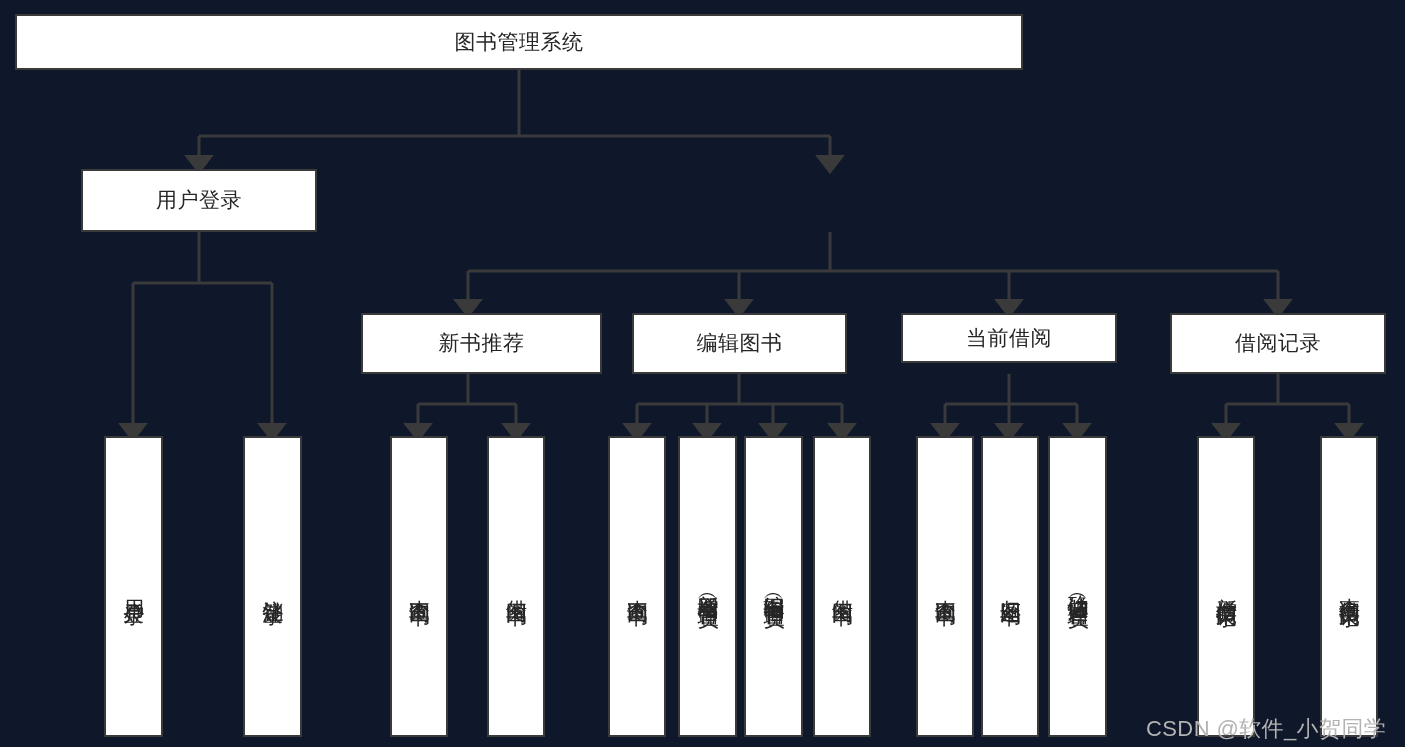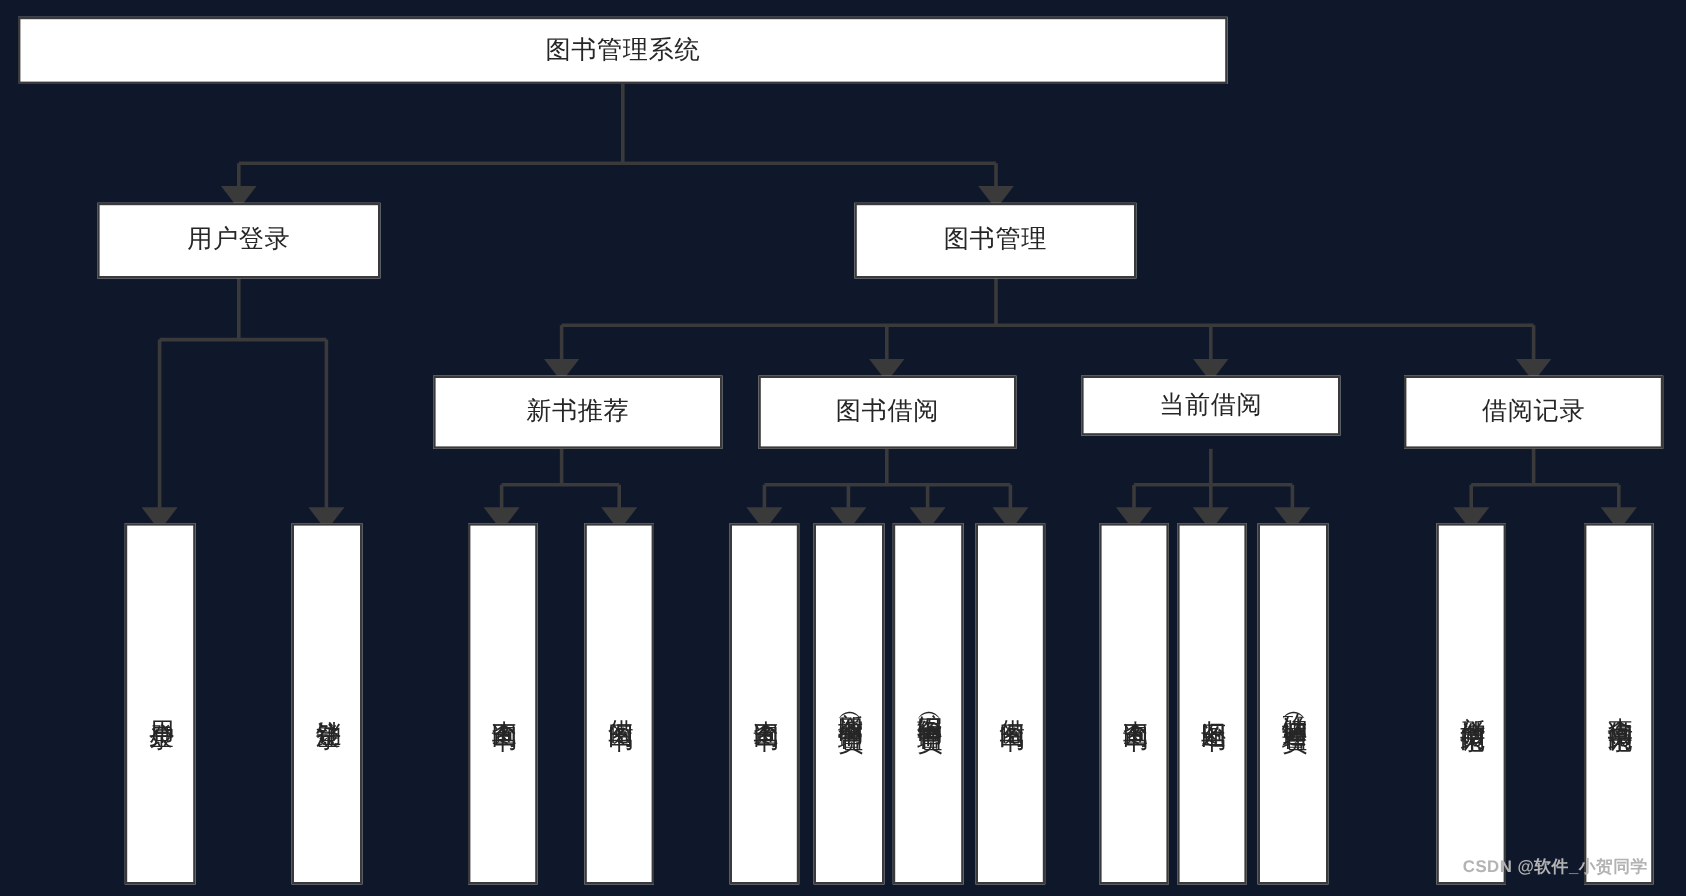--- a/index.html
+++ b/index.html
@@ -51,27 +51,26 @@
   }
   .node.vertical .node-label {
     writing-mode: vertical-rl;
     text-orientation: upright;
     font-size: 21px;
     letter-spacing: 2px;
     white-space: nowrap;
   }
   #watermark {
     position: absolute;
-    left: 1219px;
+    left: 1146px;
     top: 714px;
-    font-size: 14px;
+    font-size: 22px;
     color: #b3b3b3;
     white-space: nowrap;
     letter-spacing: 0.4px;
-    font-weight: bold;
   }
 </style>
 </head>
 <body>
 
 <div id="diagram-root">
 
   <svg id="diagram-svg" viewBox="0 0 1405 747" xmlns="http://www.w3.org/2000/svg">
     <defs>
       <marker id="arrowhead" markerWidth="9" markerHeight="10" refX="2.4" refY="5" orient="auto" markerUnits="strokeWidth">
@@ -127,30 +126,27 @@
   </svg>
 
   <div class="node horizontal" style="left:15px; top:14px; width:1008px; height:56px;">
     <span class="node-label">图书管理系统</span>
   </div>
 
   <div class="node horizontal" style="left:81px; top:169px; width:236px; height:63px;">
     <span class="node-label">用户登录</span>
   </div>
 
-  <div class="node horizontal" style="left:712px; top:169px; width:235px; height:63px;">
-    <span class="node-label">图书管理</span>
-  </div>
 
   <div class="node horizontal" style="left:361px; top:313px; width:241px; height:61px;">
     <span class="node-label">新书推荐</span>
   </div>
 
   <div class="node horizontal" style="left:632px; top:313px; width:215px; height:61px;">
-    <span class="node-label">图书借阅</span>
+    <span class="node-label">编辑图书</span>
   </div>
 
   <div class="node horizontal" style="left:901px; top:313px; width:216px; height:50px;">
     <span class="node-label">当前借阅</span>
   </div>
 
   <div class="node horizontal" style="left:1170px; top:313px; width:216px; height:61px;">
     <span class="node-label">借阅记录</span>
   </div>
 

